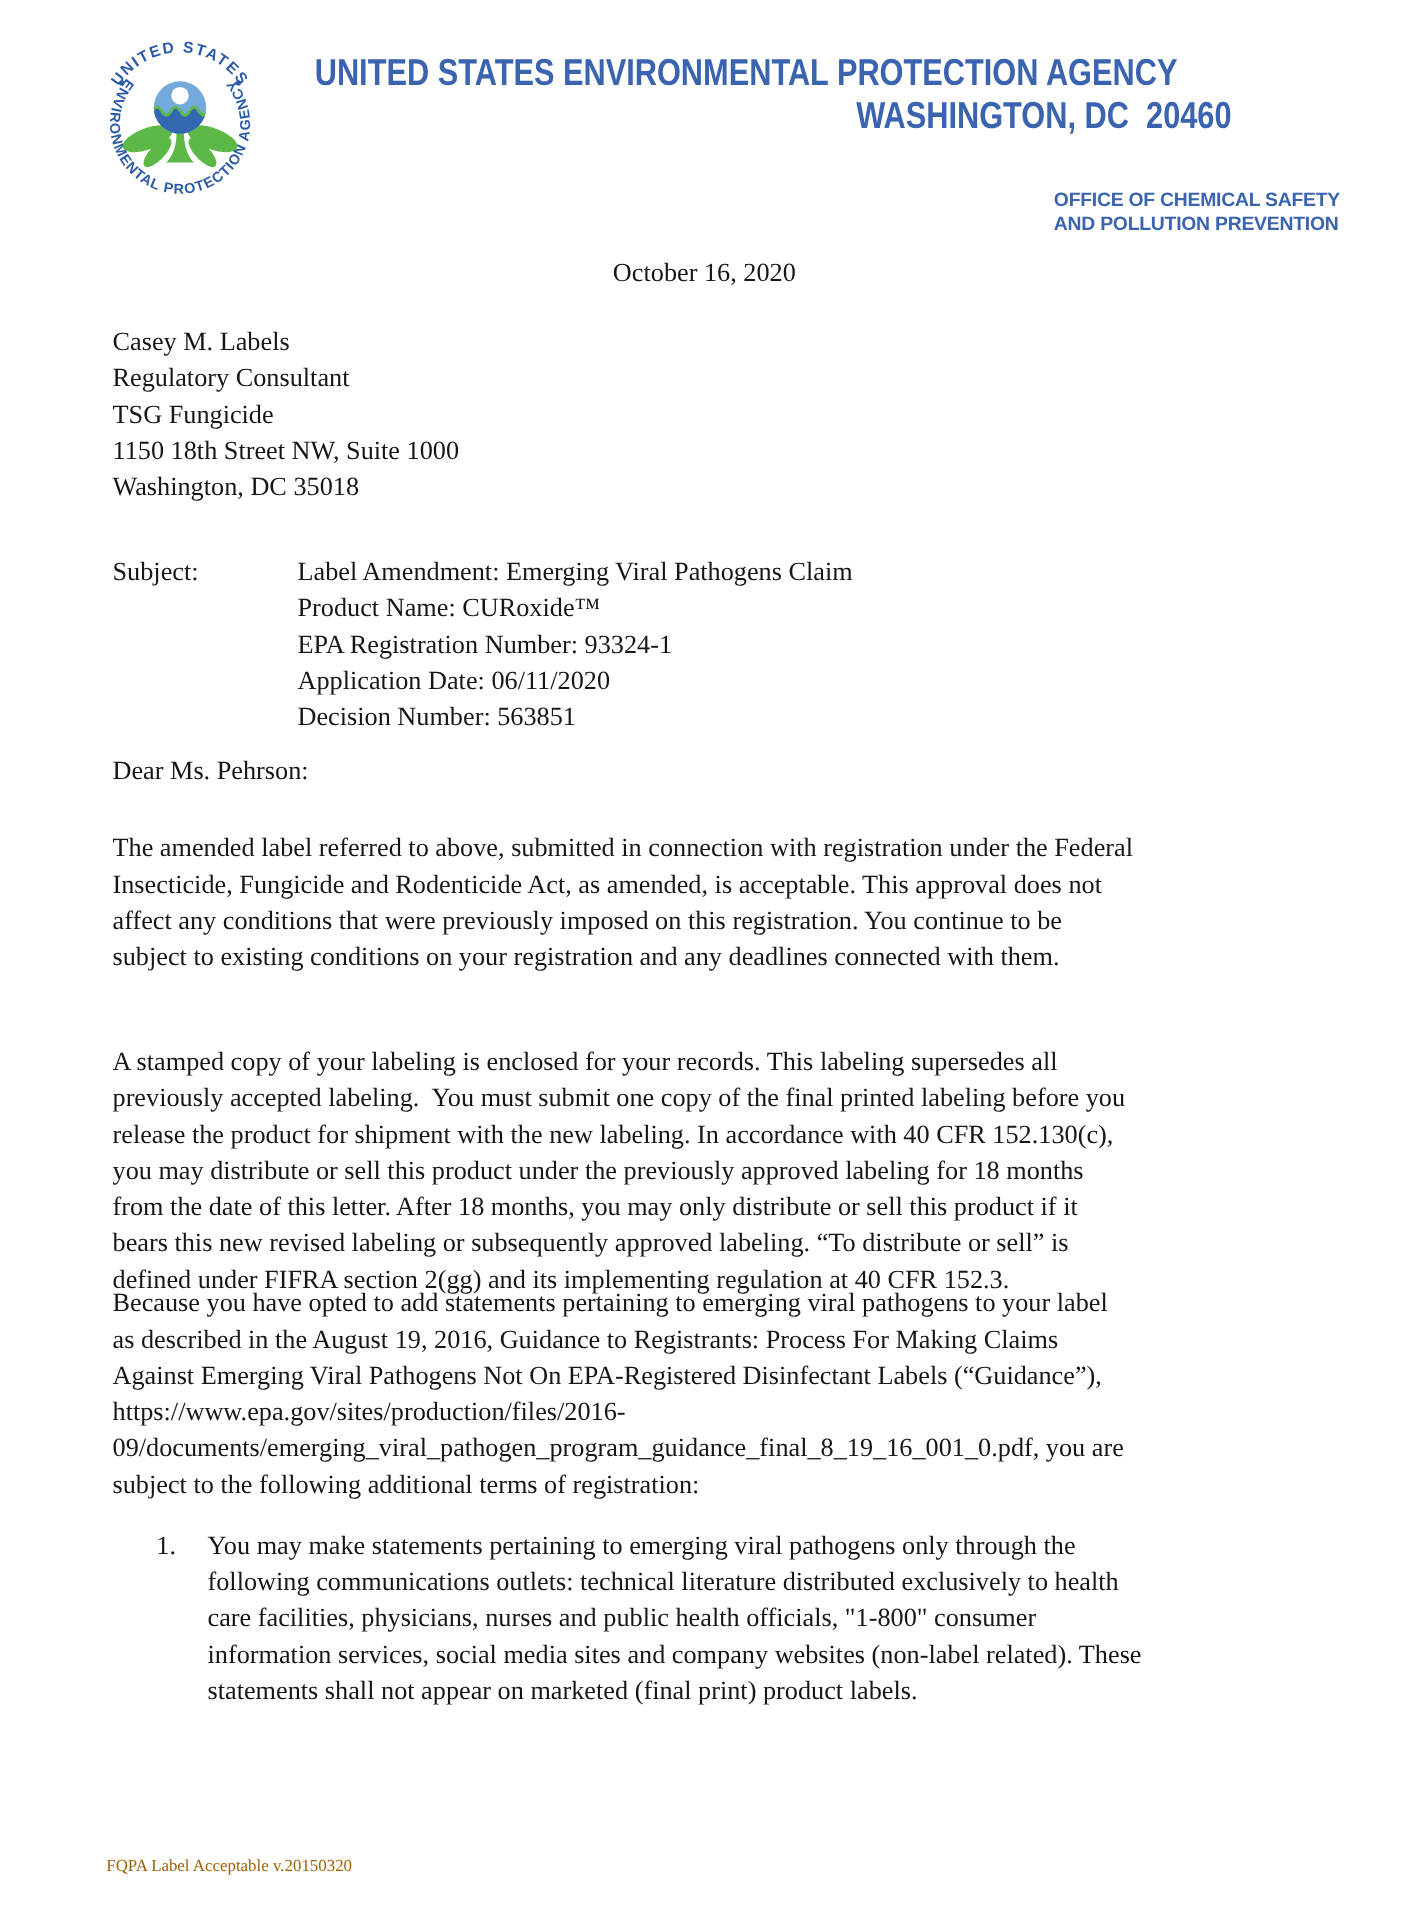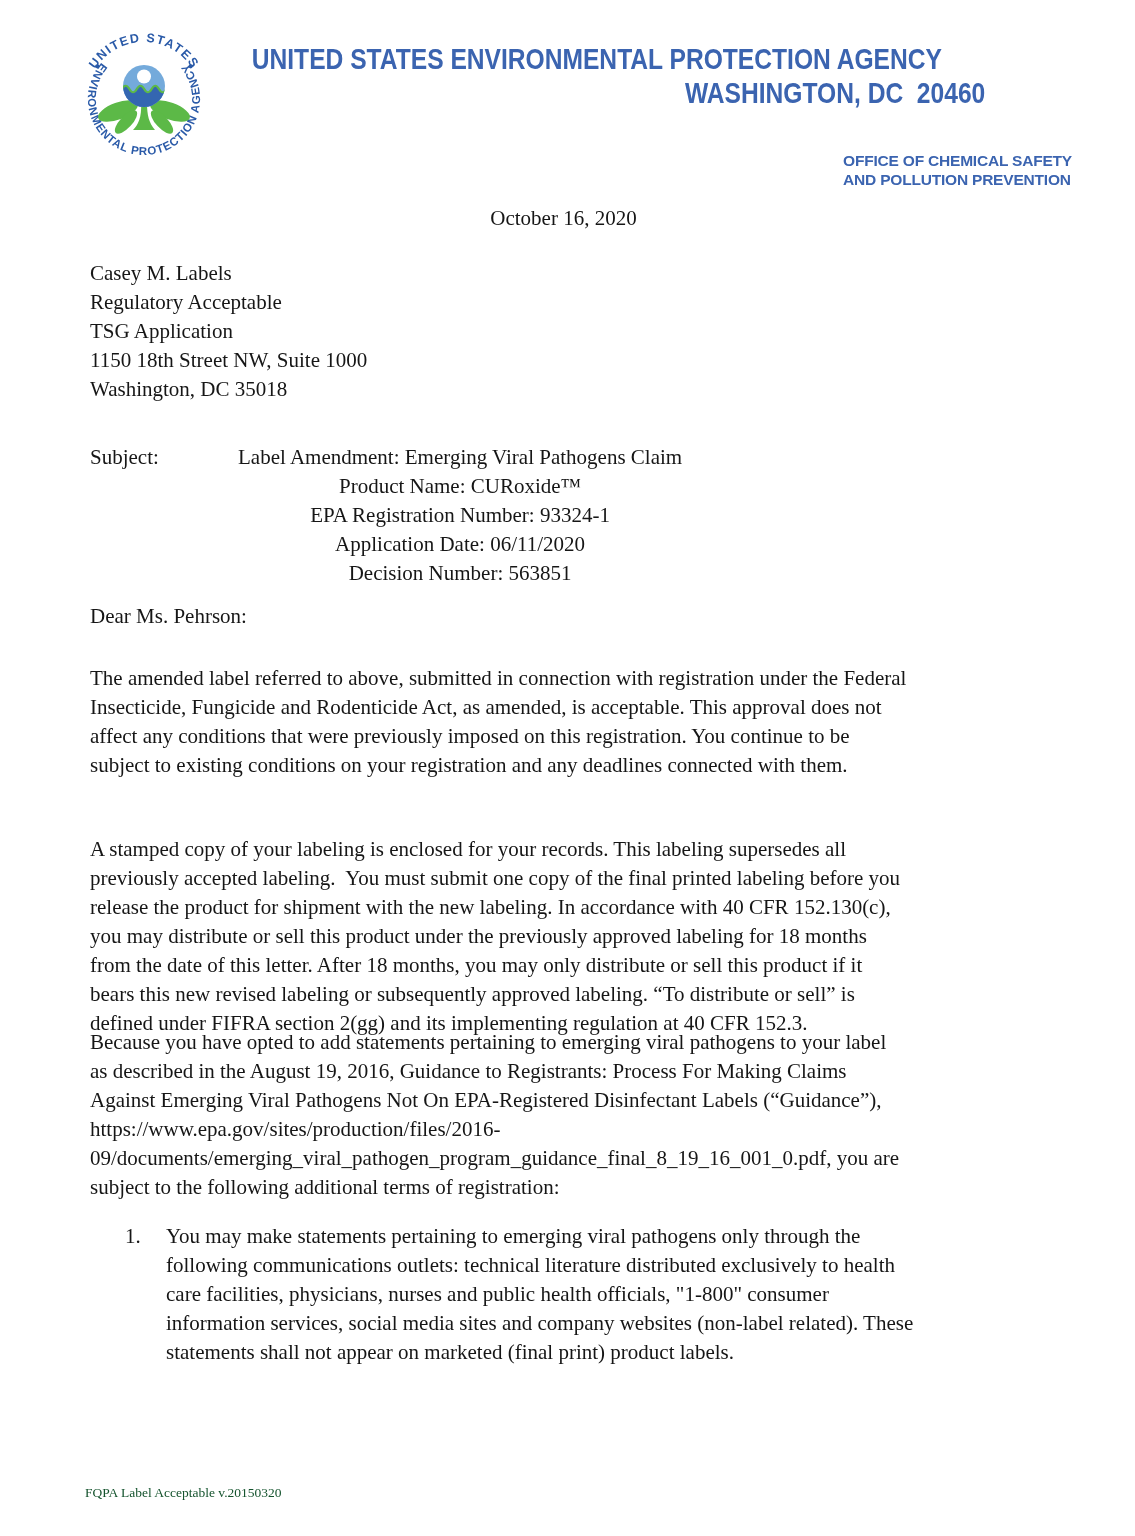--- a/index.html
+++ b/index.html
@@ -21,30 +21,30 @@
     position:absolute; right:63px; top:151px; text-align:left;
     color:#3b64b0; font-family:"Liberation Sans","DejaVu Sans",sans-serif;
     font-weight:bold; font-size:15.5px; line-height:19px; letter-spacing:-0.2px;
   }
 
   
   .date-line { position:absolute; left:0; top:206px; width:1127px; text-align:center; font-size:21px; }
   .recipient { position:absolute; left:90px; top:259px; font-size:21px; line-height:29px; }
   .subject-row { position:absolute; left:90px; top:443px; display:flex; font-size:21px; line-height:29px; }
   .subject-label { width:148px; flex:none; }
-  .subject-lines { white-space:pre-line;text-align:center; }
+  .subject-lines { white-space:pre-line; }
   .salutation { position:absolute; left:90px; top:604px; font-size:21px; }
   .para { position:absolute; left:90px; width:1000px; font-size:21px; line-height:29px; white-space:pre-line; }
   .p1 { top:664px; }
   .p2 { top:803px;margin-top:32px; }
   .p3 { top:1028px; }
   .list-item { position:absolute; left:125px; top:1222px; display:flex; font-size:21px; line-height:29px; }
   .list-num { width:41px; flex:none; }
   .list-text { width:880px; white-space:pre-line; }
-  .page-footer { position:absolute; left:85px; top:1485px; font-size:13.5px; color:#14532d; }
+  .page-footer { position:absolute; left:85px; top:1485px; font-size:13.5px; color:#a16207; }
 </style>
 </head>
 <body>
 
 <div class="page">
 
   <svg class="logo" viewBox="0 0 140 140" aria-hidden="true">
     <defs>
       <path id="arcTop" d="M 16.4,50.5 A 57,57 0 0 1 123.6,50.5"></path>
       <path id="arcBottom" d="M 27.1,34 A 56,56 0 1 0 112.9,34"></path>
@@ -86,22 +86,22 @@
 
   <div class="office-block">
     <div>OFFICE OF CHEMICAL SAFETY</div>
     <div>AND POLLUTION PREVENTION</div>
   </div>
 
   <div class="date-line">October 16, 2020</div>
 
   <div class="recipient">
     <div>Casey M. Labels</div>
-    <div>Regulatory Acceptable</div>
-    <div>TSG Application</div>
+    <div>Regulatory Consultant</div>
+    <div>TSG Fungicide</div>
     <div>1150 18th Street NW, Suite 1000</div>
     <div>Washington, DC 35018</div>
   </div>
 
   <div class="subject-row">
     <div class="subject-label">Subject:</div>
     <div class="subject-lines">Label Amendment: Emerging Viral Pathogens Claim
 Product Name: CURoxide™
 EPA Registration Number: 93324-1
 Application Date: 06/11/2020

